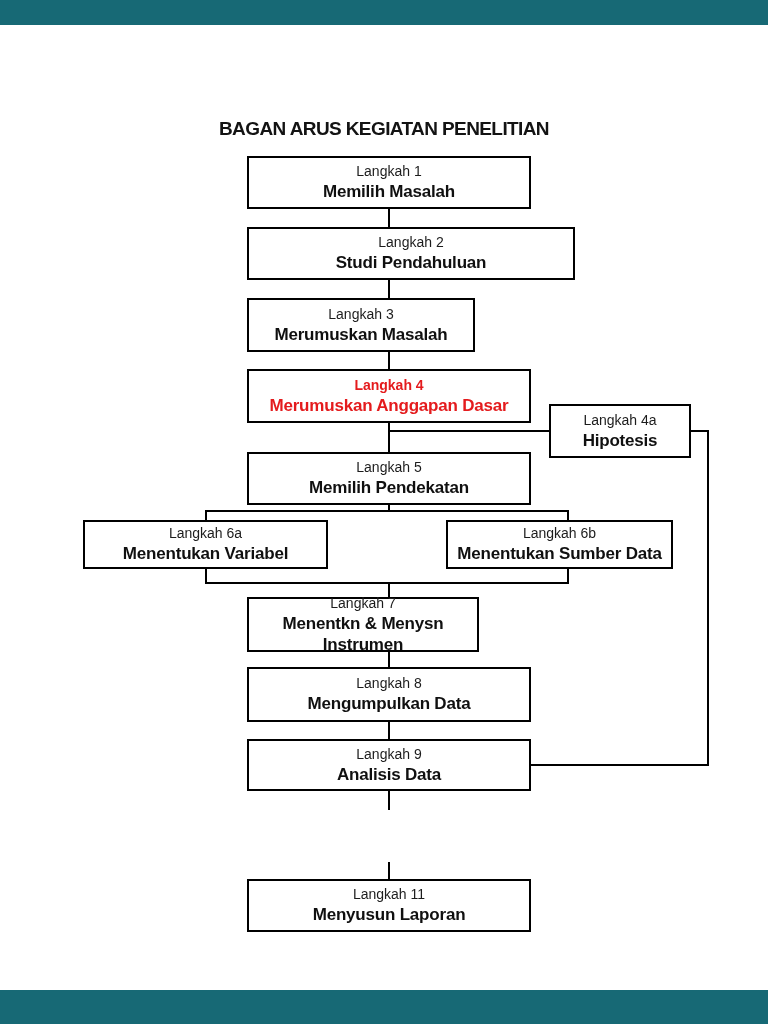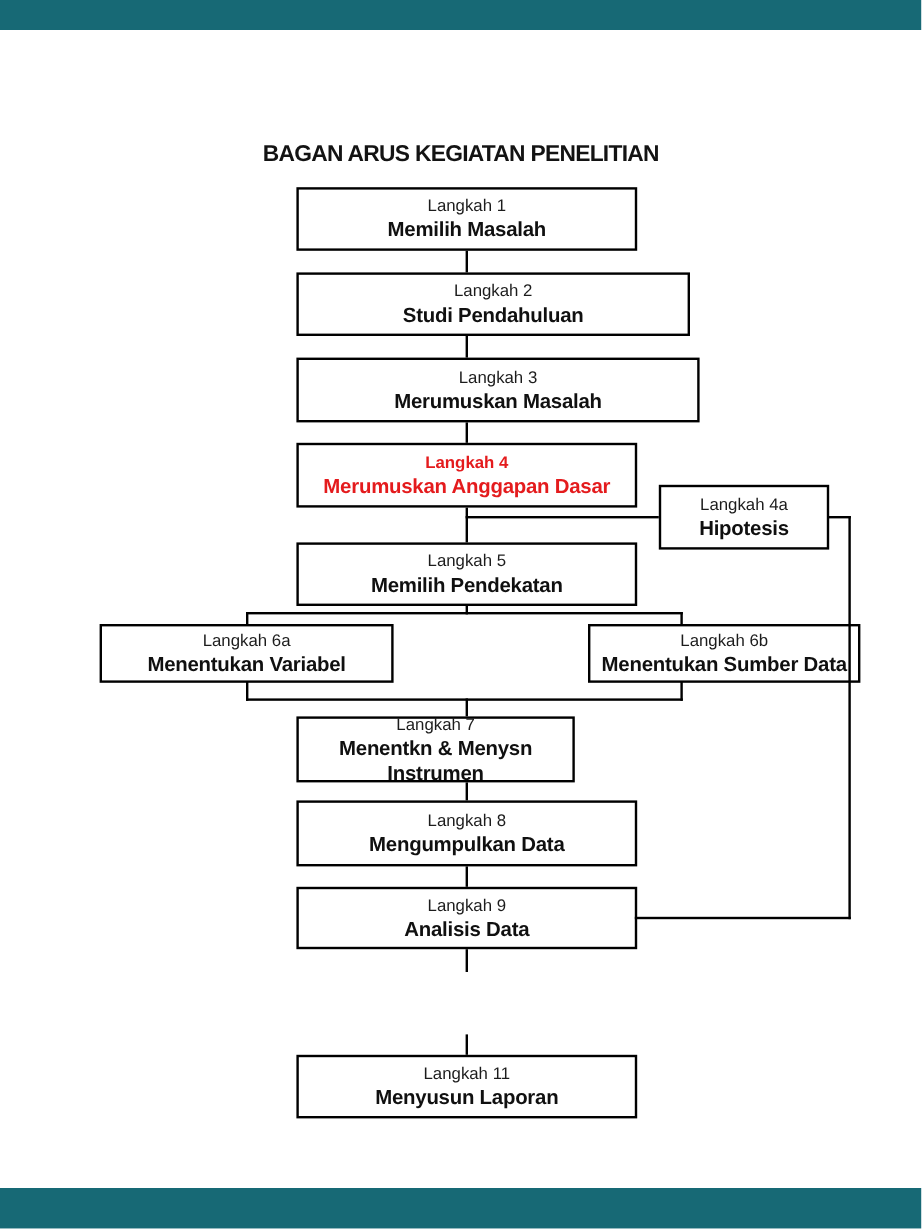--- a/index.html
+++ b/index.html
@@ -20,26 +20,26 @@
     text-align:center;padding:2px 4px;
   }
   .box .lbl{font-size:14px;line-height:1.35;color:#1c1c1c;}
   .box .nm{font-size:17px;font-weight:bold;line-height:1.25;color:#101010;letter-spacing:-0.2px;}
   .box.red .lbl{color:#e41b1d;font-weight:bold;}
   .box.red .nm{color:#e41b1d;}
   .conn{position:absolute;background:#000;}
   
   .b1 {left:247px;top:156px;width:284px;height:53px;}
   .b2 {left:247px;top:227px;width:328px;height:53px;}
-  .b3 {left:247px;top:298px;width:336px;height:54px;text-align:center;}
+  .b3 {left:247px;top:298px;width:228px;height:54px;text-align:center;}
   .b4 {left:247px;top:369px;width:284px;height:54px;}
   .b4a{left:549px;top:404px;width:142px;height:54px;}
   .b5 {left:247px;top:452px;width:284px;height:53px;}
   .b6a{left:83px; top:520px;width:245px;height:49px;}
-  .b6b{left:446px;top:520px;width:227px;height:49px;margin-left:44px;}
+  .b6b{left:446px;top:520px;width:227px;height:49px;}
   .b7 {left:247px;top:597px;width:232px;height:55px;}
   .b8 {left:247px;top:667px;width:284px;height:55px;}
   .b9 {left:247px;top:739px;width:284px;height:52px;}
   .b10{left:247px;top:810px;width:284px;height:52px;}
   .b11{left:247px;top:879px;width:284px;height:53px;}
 </style>
 </head>
 <body>
 
 <div class="page">

